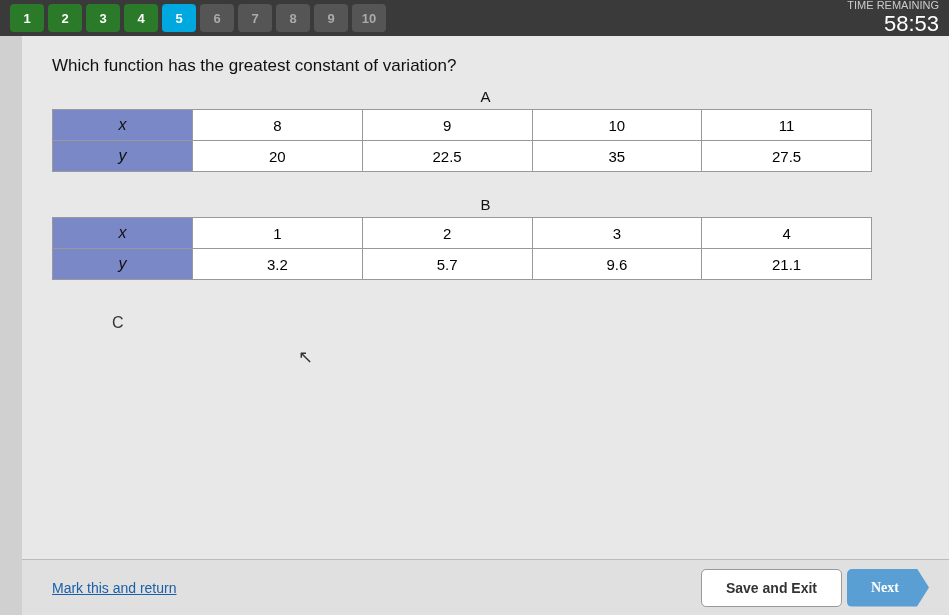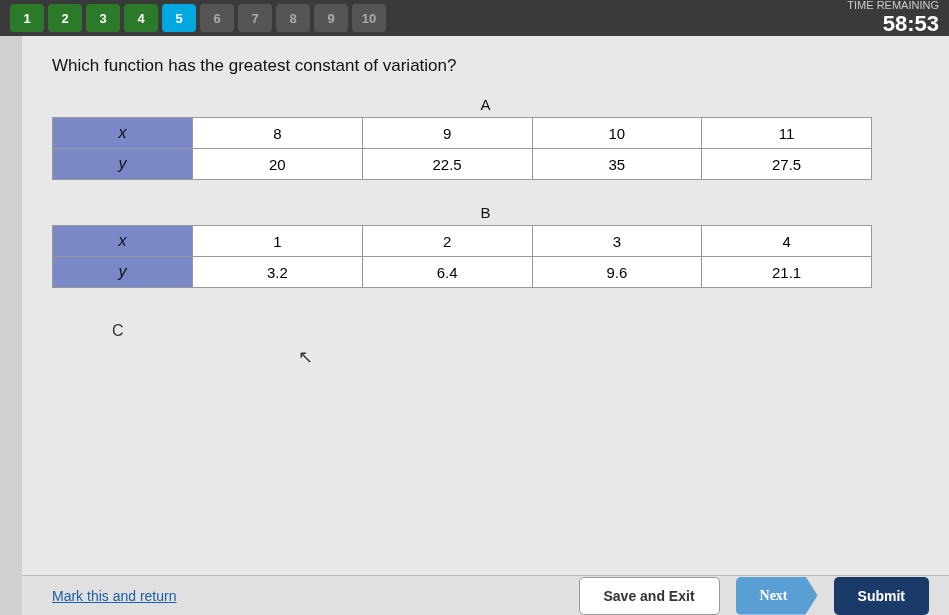--- a/index.html
+++ b/index.html
@@ -46,21 +46,21 @@
       color: white;
       font-size: 12px;
     }
     .time-remaining .label {
       font-size: 11px;
       color: #ccc;
       margin-left: 16px;
     }
     .time-remaining .time {
       font-size: 22px;
-      font-weight: bold;
+      font-weight: normal;
     }
 
     
     .main-content {
       background: #e8e8e8;
       margin: 0;
       height: calc(615px - 36px);
       display: flex;
       flex-direction: column;
       position: relative;
@@ -83,21 +83,21 @@
     .content-area {
       margin-left: 22px;
       padding: 20px 30px;
       flex: 1;
       overflow: hidden;
     }
 
     .question-text {
       font-size: 17px;
       color: #111;
-      margin-bottom: 20px;
+      margin-bottom: 12px;
       font-weight: normal;
     }
 
     
     .table-container {
       margin-bottom: 24px;
     }
     .table-label {
       text-align: center;
       font-size: 15px;
@@ -128,42 +128,42 @@
 
     
     .c-label-area {
       padding: 10px 0 0 60px;
       font-size: 16px;
       color: #333;
     }
 
     
     .footer {
-      height: 40px;
+      height: 56px;
       background: #e0e0e0;
       border-top: 1px solid #bbb;
       display: flex;
       align-items: center;
       justify-content: space-between;
       padding: 0 20px 0 30px;
       margin-left: 22px;
     }
 
     .mark-return {
       color: #1a5fa8;
       text-decoration: underline;
       font-size: 14px;
       cursor: pointer;
       background: none;
       border: none;
     }
 
     .footer-buttons {
       display: flex;
-      gap: 16px;
+      gap: 5px;
       justify-content: space-between;
     }
 
     .btn {
       padding: 10px 24px;
       border-radius: 5px;
       font-size: 14px;
       font-weight: bold;
       cursor: pointer;
       border: none;
@@ -253,36 +253,35 @@
             <tr>
           <td class="var-cell"><em>x</em></td>
           <td>1</td>
           <td>2</td>
           <td>3</td>
           <td>4</td>
         </tr>
         <tr>
           <td class="var-cell"><em>y</em></td>
           <td>3.2</td>
-          <td>6.4</td>
+          <td>5.7</td>
           <td>9.6</td>
           <td>21.1</td>
         </tr>
       </tbody>
         </table>
     </div>
 
     <div class="c-label-area">
       <span>C</span>
     </div>
 
     <div class="cursor-arrow">↖</div>
   </div>
 
   <div class="footer">
     <button class="mark-return">Mark this and return</button>
     <div class="footer-buttons">
       <button class="btn btn-save">Save and Exit</button>
       <button class="btn btn-next">Next</button>
-      <button class="btn btn-submit">Submit</button>
     </div>
   </div>
 </div>
 
 </body></html>

